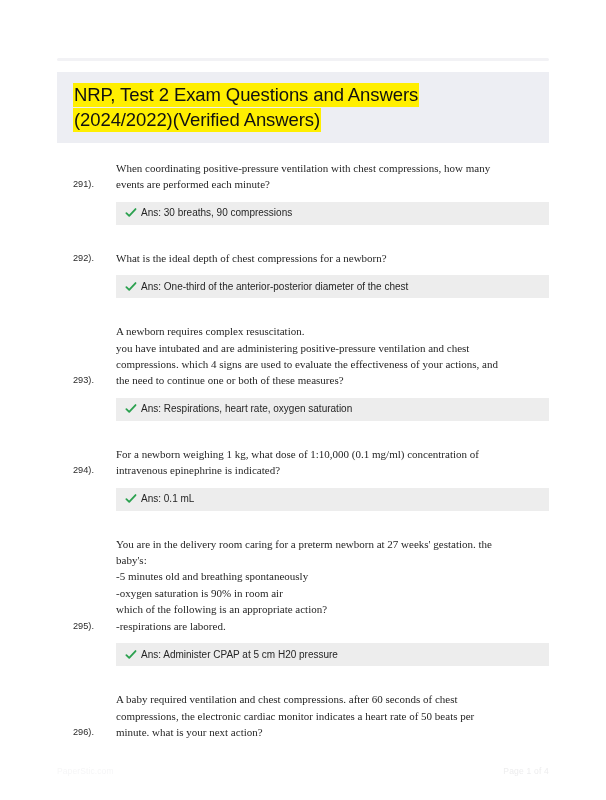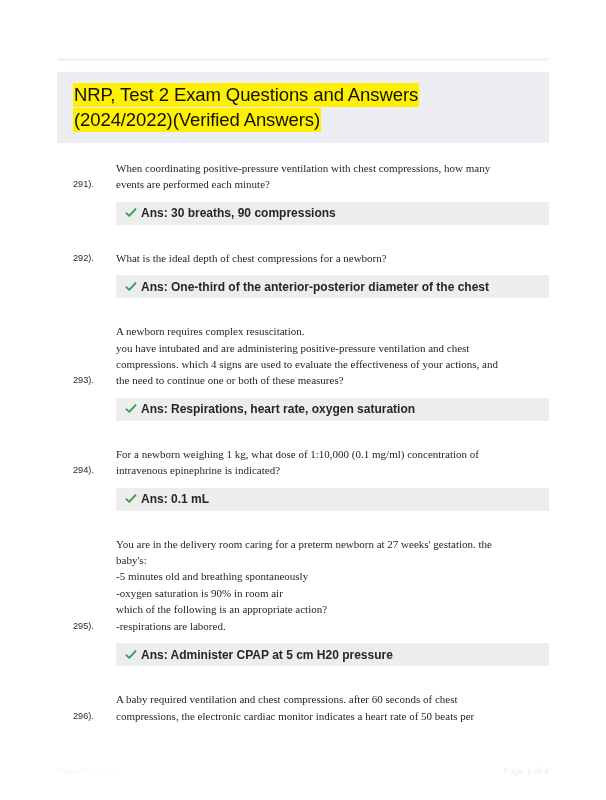--- a/index.html
+++ b/index.html
@@ -119,24 +119,23 @@
     flex: 0 0 auto;
     width: 12px;
     height: 12px;
     margin-right: 4px;
     display: inline-block;
     position: relative;
     top: 0px;
   }
   .check-icon svg { display: block; }
   .answer-text {
-    font-size: 12px;
+    font-size: 10px;
     line-height: 12px;
     color: #262626;
-    font-weight: bold;
   }
 
   .gap { height: 13px; }
 
   
   .footer {
     position: absolute;
     left: 0;
     top: 766px;
     width: 606px;
@@ -267,20 +266,21 @@
           <span class="answer-text">Ans: Administer CPAP at 5 cm H20 pressure</span>
         </div>
       </div>
       <div class="gap"></div>
       <div class="qblock">
         <div class="qrow">
           <div class="qnum">296).</div>
           <div class="qtext">
             <span class="ln">A baby required ventilation and chest compressions. after 60 seconds of chest</span>
             <span class="ln">compressions, the electronic cardiac monitor indicates a heart rate of 50 beats per</span>
+            <span class="ln">minute. what is your next action?</span>
           </div>
         </div>
       </div>
       <div class="gap"></div>
     </div>
 
   <div class="footer">
     <div class="watermark">PaperStic.com</div>
     <div class="pagenum">Page 1 of 4</div>
   </div>

